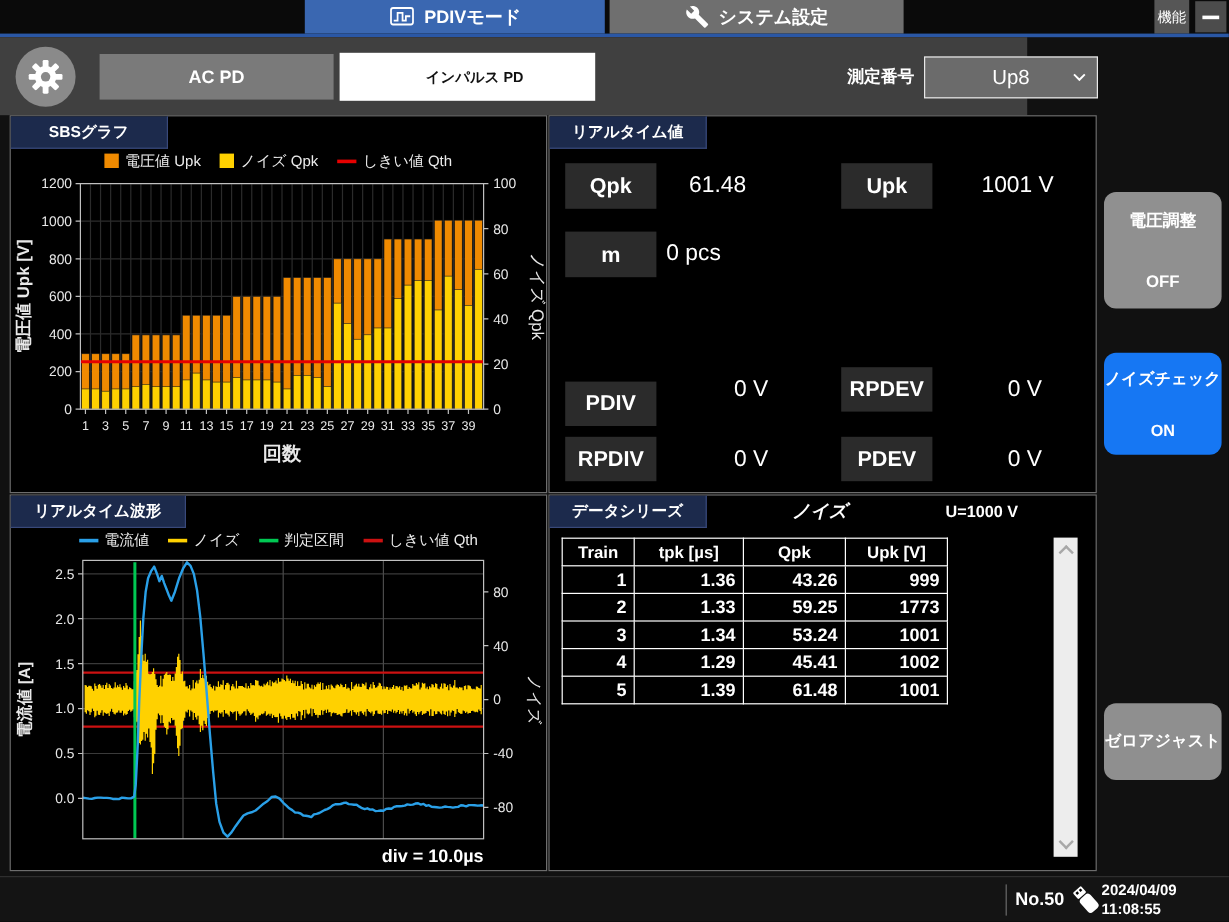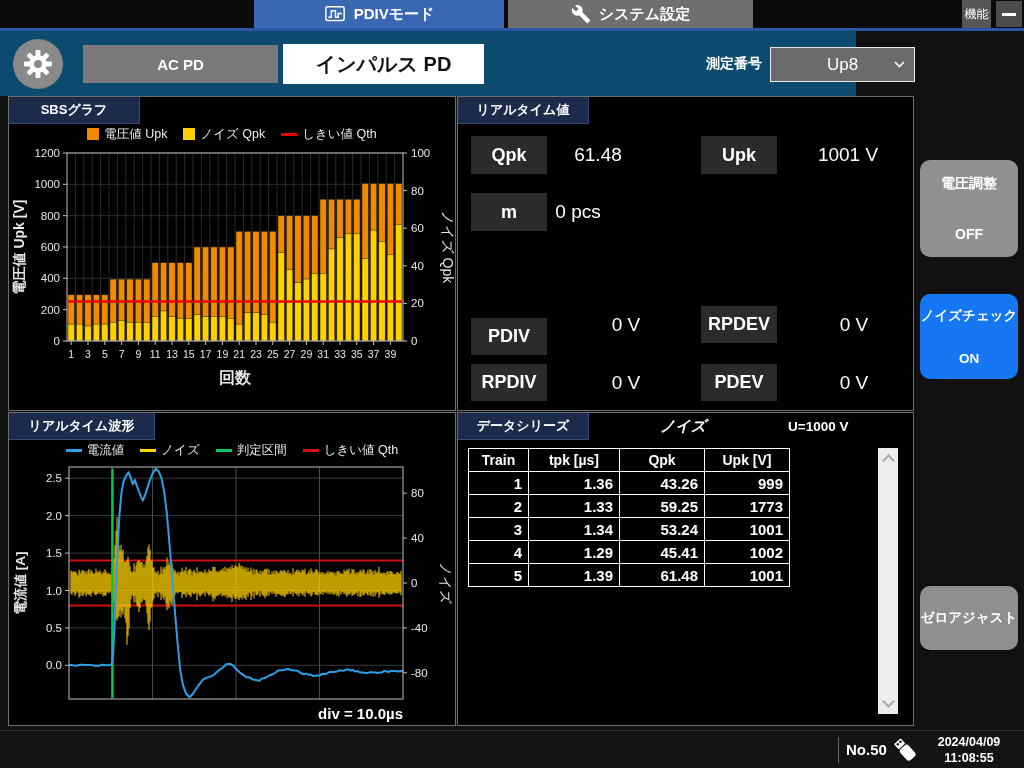--- a/index.html
+++ b/index.html
@@ -12,27 +12,27 @@
   #tab-normal{left:8px;width:242px;background:#7c7c7c;}
   #tab-pdiv{left:254px;width:250px;background:#3a67b1;}
   #tab-system{left:508px;width:245px;background:#6f6f6f;}
   #btn-function{position:absolute;left:962px;top:0;width:29px;height:28px;background:#565656;color:#fff;
        font-size:12px;display:flex;align-items:center;justify-content:center;cursor:pointer;}
   #btn-minimize{position:absolute;left:996px;top:1px;width:26px;height:26px;background:#4c4c4c;
        display:flex;align-items:center;justify-content:center;cursor:pointer;}
   #btn-minimize .dash{width:14px;height:3px;background:#fff;}
   #accent-line{position:absolute;left:0;top:28px;width:1024px;height:3px;background:#2a57a5;}
   
-  #toolbar{position:absolute;left:0;top:31px;width:856px;height:65px;background:#0c4a6e;}
+  #toolbar{position:absolute;left:0;top:31px;width:856px;height:65px;background:#404040;}
   #gear-btn{position:absolute;left:13px;top:8px;width:50px;height:50px;border-radius:50%;background:#8a8a8a;
        display:flex;align-items:center;justify-content:center;cursor:pointer;}
   #btn-acpd{position:absolute;left:83px;top:14px;width:195px;height:38px;background:#7a7a7a;color:#fff;
        font-weight:bold;font-size:15px;display:flex;align-items:center;justify-content:center;cursor:pointer;}
   #btn-impulse{position:absolute;left:283px;top:13px;width:201px;height:40px;background:#fff;color:#111;
-       font-weight:bold;font-size:20px;display:flex;align-items:center;justify-content:center;cursor:pointer;}
+       font-weight:bold;font-size:12px;display:flex;align-items:center;justify-content:center;cursor:pointer;padding-left:12px;}
   #measure-label{position:absolute;left:706px;top:24px;color:#fff;font-size:14px;font-weight:bold;}
   #measure-select{position:absolute;left:770px;top:16px;width:143px;height:33px;background:#6b6b6b;
        border:1px solid #e8e8e8;color:#fff;font-size:17px;display:flex;align-items:center;justify-content:center;cursor:pointer;}
   #measure-select svg{position:absolute;right:9px;top:13px;}
   
   .panel{position:absolute;background:#000;border:1px solid #6d6d6d;box-sizing:border-box;}
   #sbs-panel{left:8px;top:96px;width:448px;height:315px;}
   #rt-panel{left:457px;top:96px;width:457px;height:315px;}
   #wave-panel{left:8px;top:412px;width:448px;height:314px;}
   #data-panel{left:457px;top:412px;width:457px;height:314px;}
@@ -75,21 +75,21 @@
   .side-btn{position:absolute;left:920px;width:98px;border-radius:10px;color:#fff;display:flex;flex-direction:column;
        align-items:center;justify-content:space-between;font-weight:bold;box-sizing:border-box;cursor:pointer;}
   #btn-va{top:160px;height:97px;background:#909090;padding:15px 0;font-size:14px;}
   #btn-nc{top:294px;height:85px;background:#1677f3;padding:13px 0;font-size:13.5px;}
   #btn-za{top:586px;height:64px;background:#8f8f8f;justify-content:center;font-size:13.5px;}
   
   #statusbar{position:absolute;left:0;top:730px;width:1024px;height:38px;background:#141414;border-top:1px solid #2e2e2e;box-sizing:border-box;}
   #sb-sep{position:absolute;left:838px;top:6px;width:1px;height:26px;background:#6a6a6a;}
   #sb-no{position:absolute;left:846px;top:0;height:37px;display:flex;align-items:center;color:#fff;font-weight:bold;font-size:15px;}
   #sb-usb{position:absolute;left:893px;top:3px;}
-  #sb-dt{position:absolute;right:4px;top:3px;width:102px;text-align:center;color:#fff;font-weight:bold;font-size:12.5px;line-height:16px;}
+  #sb-dt{position:absolute;right:4px;top:3px;width:102px;text-align:left;color:#fff;font-weight:bold;font-size:12.5px;line-height:16px;}
   svg{display:block;}
   svg text{fill:#e8e8e8;}
 </style>
 </head>
 <body>
 
 <div id="app">
 
   <div id="tabbar">
     <div class="tab" id="tab-pdiv">

